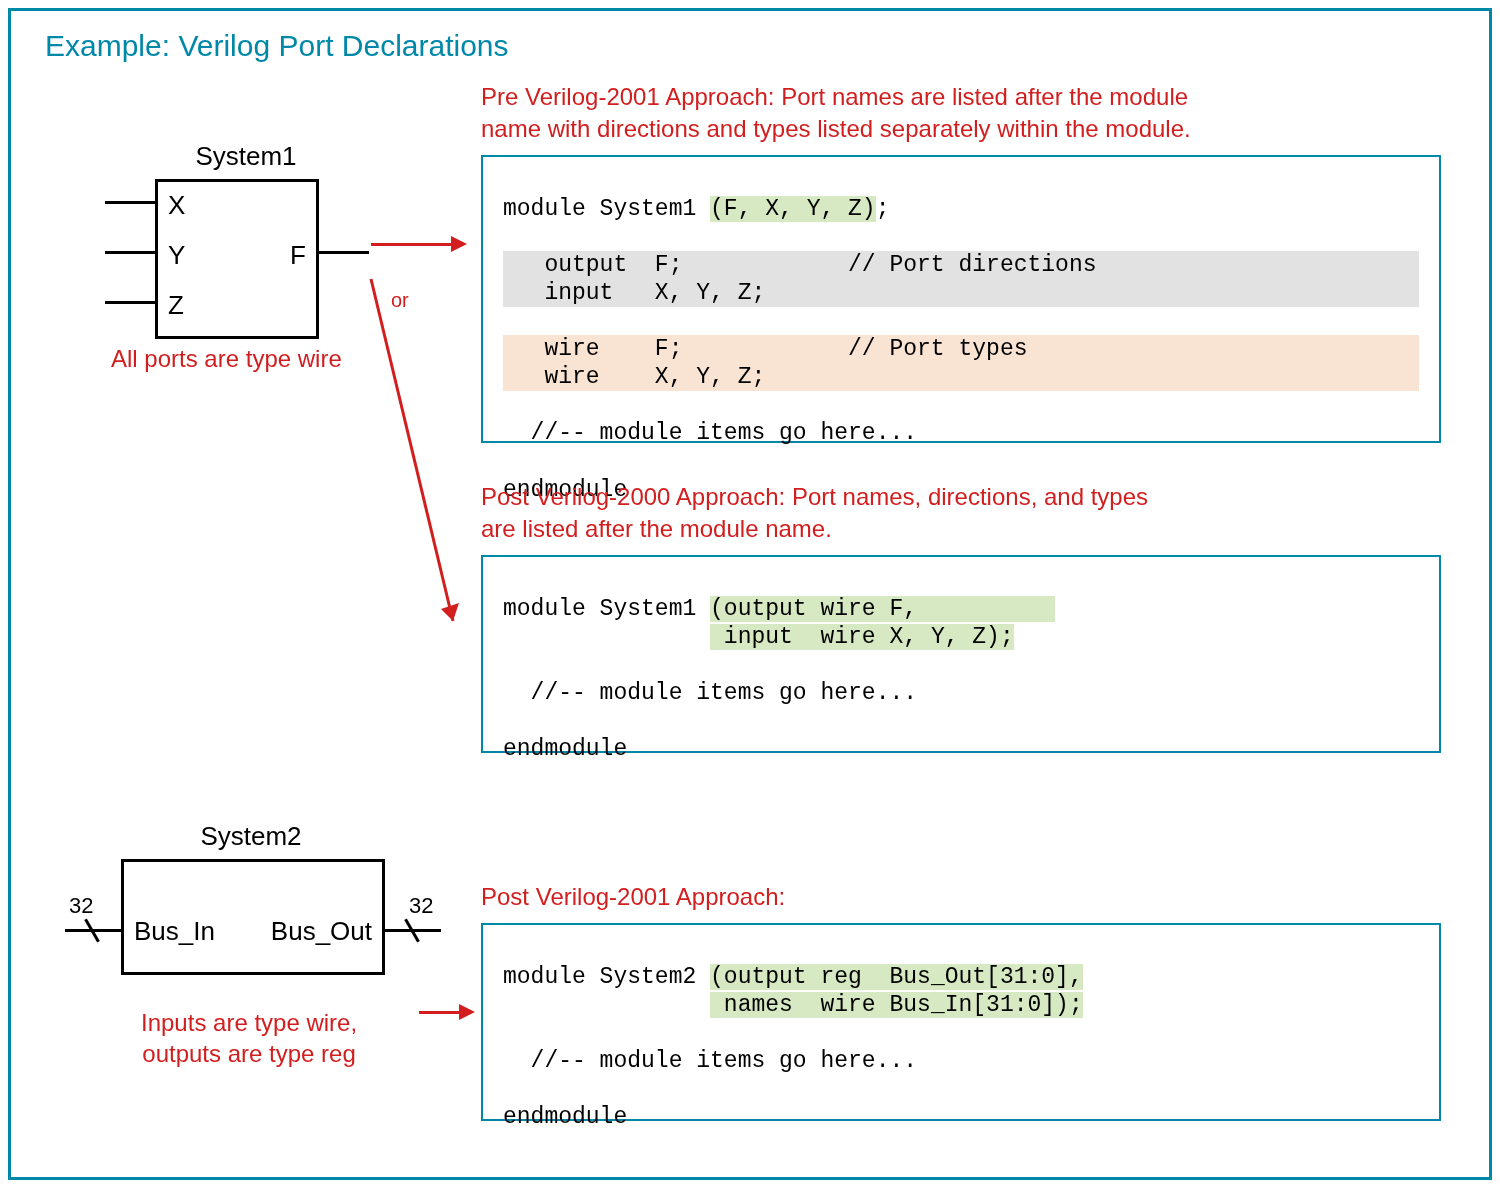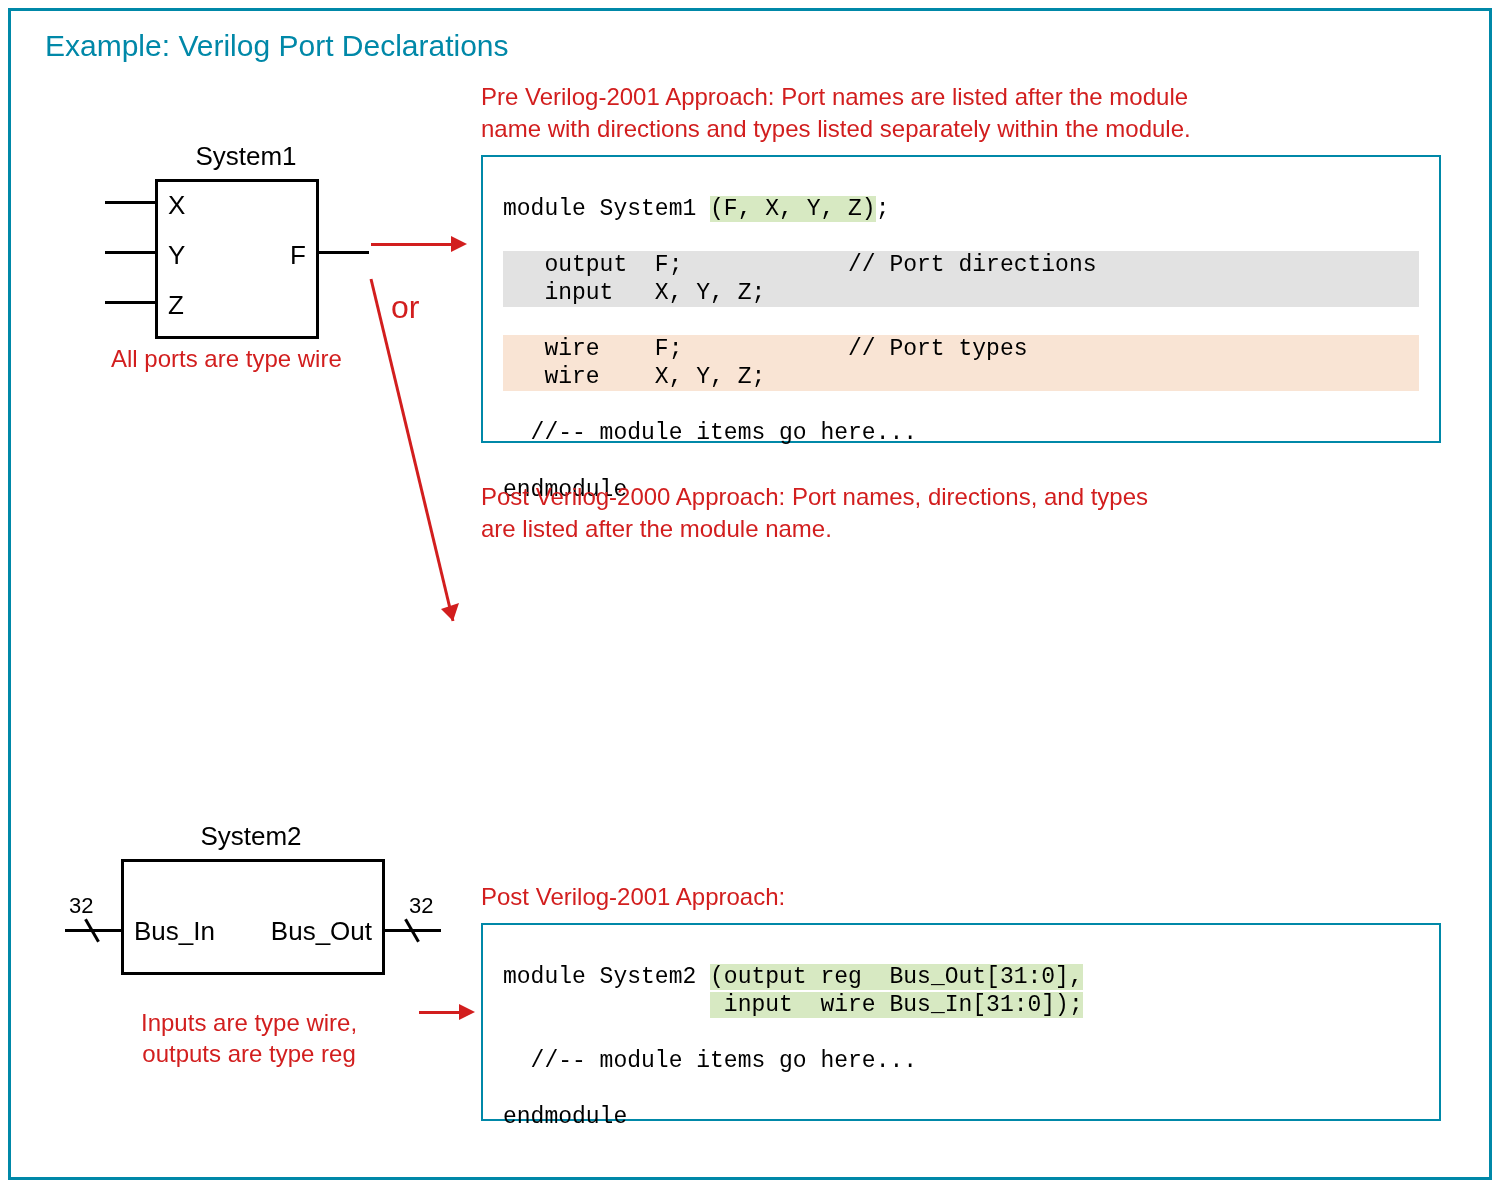--- a/index.html
+++ b/index.html
@@ -66,21 +66,21 @@
   .arrow-head-r {
     position: absolute;
     width: 0; height: 0;
     border-top: 8px solid transparent;
     border-bottom: 8px solid transparent;
     border-left: 16px solid #d21e1e;
   }
   .or-label {
     position: absolute;
     color: #d21e1e;
-    font-size: 32px;
+    font-size: 20px;
   }
 
   
   .codebox {
     position: absolute;
     border: 2px solid #0088a8;
     font-family: "Courier New", monospace;
     font-size: 23px;
     line-height: 1.22;
     padding: 10px 20px;
@@ -188,20 +188,28 @@
 <span class="hl-peach">   wire    X, Y, Z;                        </span>
 
 <span>  //-- module items go here...</span>
 
 <span>endmodule</span></span>
   </div>
 
   <div class="caption-red" style="left:470px; top:470px; white-space:pre;">Post Verilog-2000 Approach: Port names, directions, and types
 are listed after the module name.</div>
 
+  <div class="codebox" style="left:470px; top:544px; width:960px; height:198px;">
+<span><span>module System1 </span><span class="hl-green">(output wire F,          </span>
+               <span class="hl-green"> input  wire X, Y, Z);</span>
+
+<span>  //-- module items go here...</span>
+
+<span>endmodule</span></span>
+  </div>
 
   <div class="sys2-wrap">
     <div class="sys2-label">System2</div>
 
     <div class="sys1-line" style="left:14px; top:108px; width:56px;"></div>
     <div class="bus-width" style="left:18px; top:72px;">32</div>
     <div class="slash" style="left:28px; top:108px;"></div>
 
     <div class="sys1-line" style="left:334px; top:108px; width:56px;"></div>
     <div class="bus-width" style="left:358px; top:72px;">32</div>
@@ -218,20 +226,20 @@
     </div>
   </div>
 
   <div class="arrow-h" style="left:408px; top:1000px; width:40px;"></div>
   <div class="arrow-head-r" style="left:448px; top:993px;"></div>
 
   <div class="caption-red" style="left:470px; top:870px;">Post Verilog-2001 Approach:</div>
 
   <div class="codebox" style="left:470px; top:912px; width:960px; height:198px;">
 <span><span>module System2 </span><span class="hl-green">(output reg  Bus_Out[31:0],</span>
-               <span class="hl-green"> input  wire Bus_In[31:0]);</span>
+               <span class="hl-green"> names  wire Bus_In[31:0]);</span>
 
 <span>  //-- module items go here...</span>
 
 <span>endmodule</span></span>
   </div>
 
 </div>
 
 </body></html>

